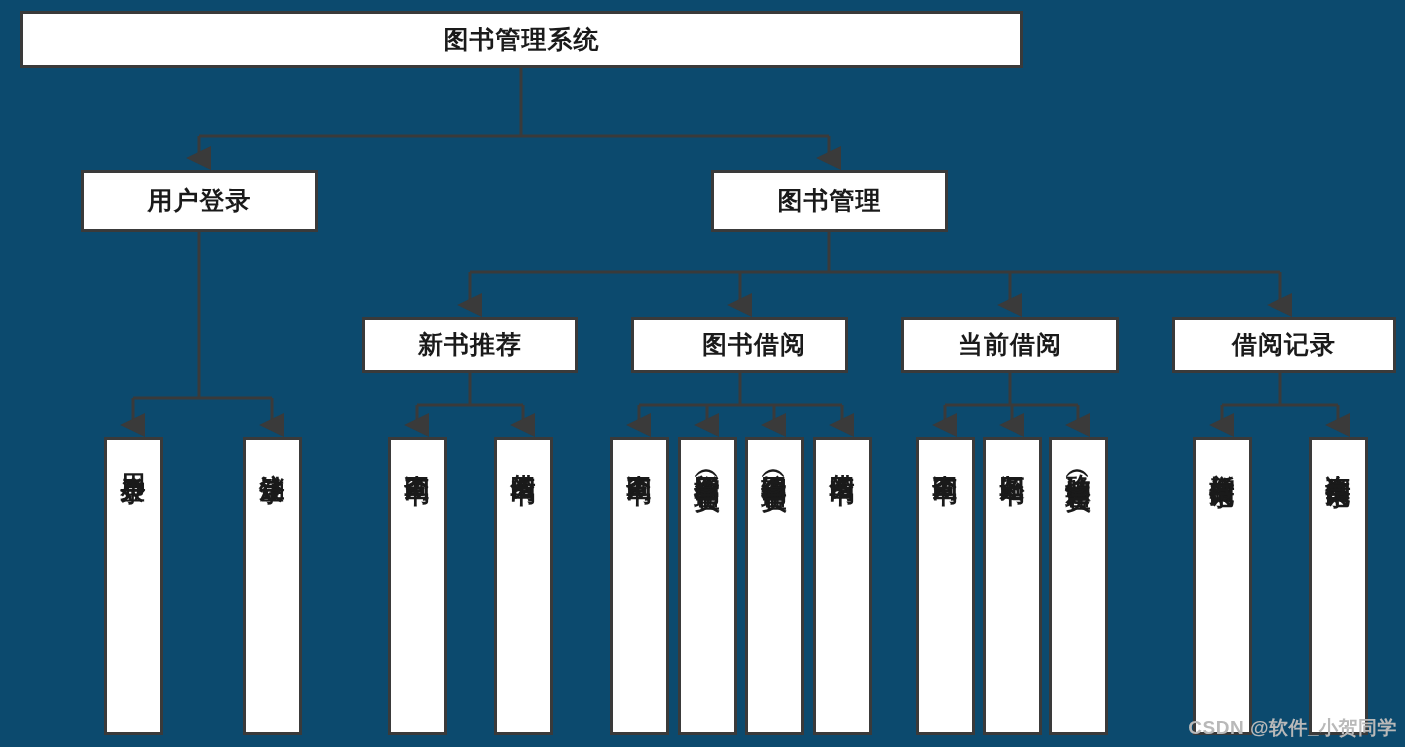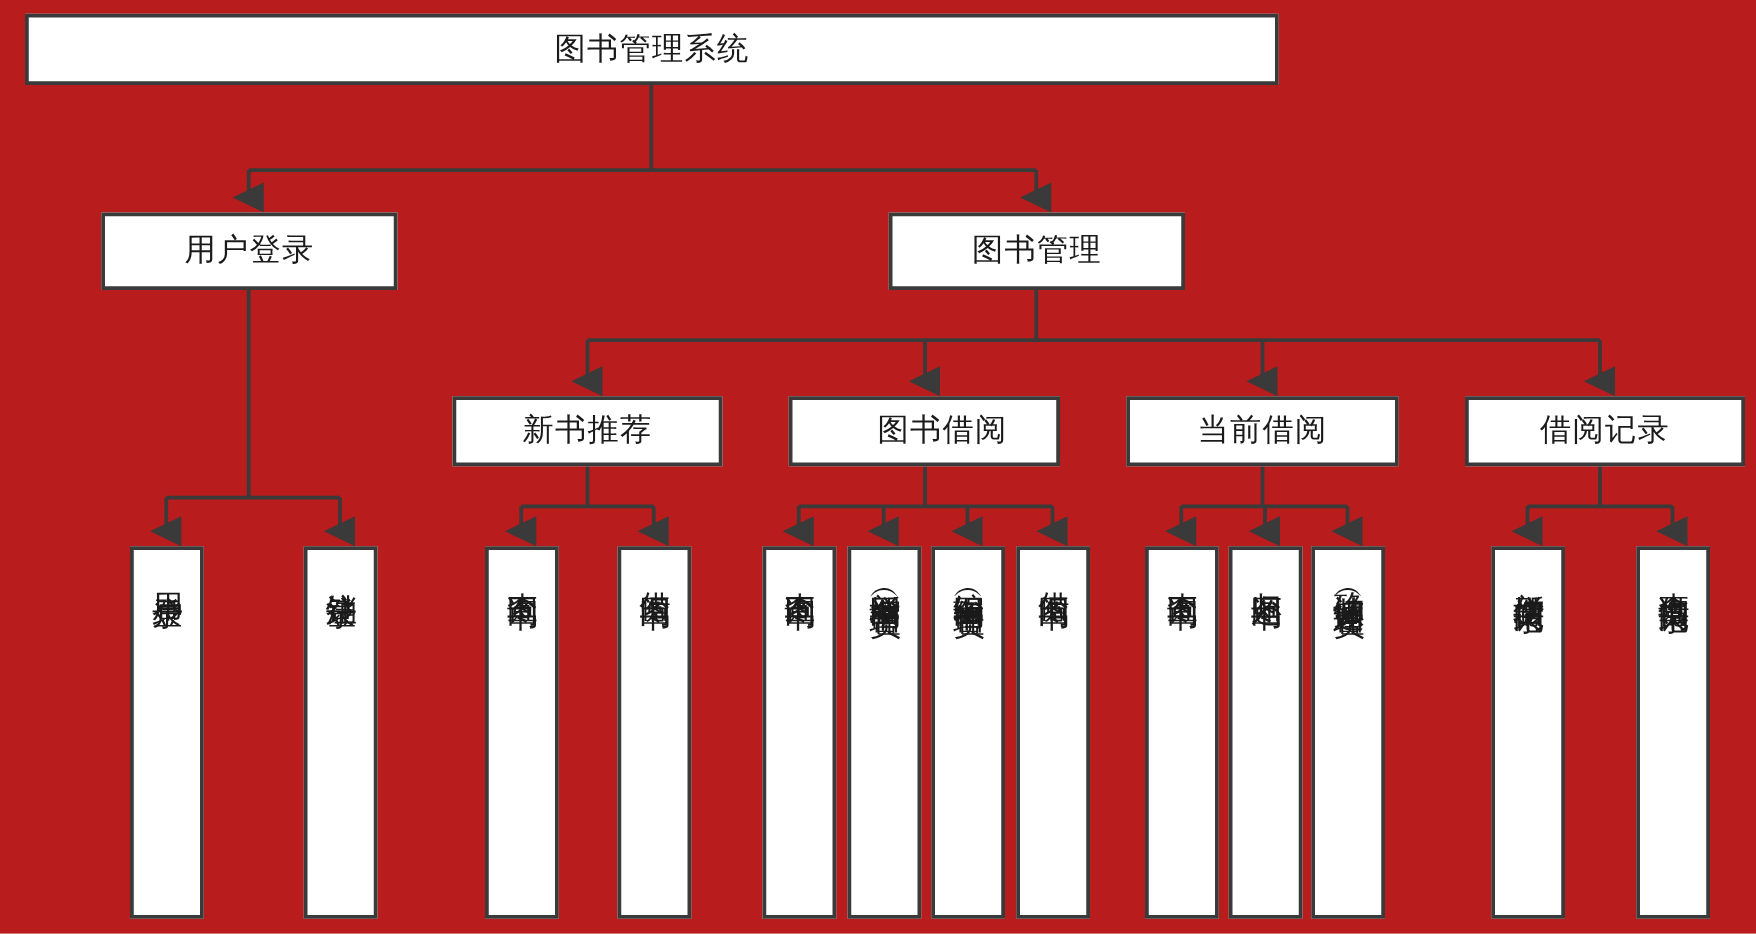--- a/index.html
+++ b/index.html
@@ -7,22 +7,23 @@
     padding: 0;
     background: #ffffff;
   }
   body {
     font-family: "Liberation Sans", "DejaVu Sans", sans-serif;
   }
   #canvas {
     position: relative;
     width: 1405px;
     height: 747px;
-    background: #b91c1c;
+    background: #0c4a6e;
     overflow: hidden;
+    font-weight: bold;
   }
   svg.edges {
     position: absolute;
     left: 0;
     top: 0;
     width: 1405px;
     height: 747px;
     pointer-events: none;
   }
   .node {
@@ -181,14 +182,15 @@
     <span class="vtext">确认归还（管理员）</span>
   </div>
 
   <div class="node node-v" style="left:1193px; top:437px; width:59px; height:298px;">
     <span class="vtext">新增借阅记录</span>
   </div>
   <div class="node node-v" style="left:1309px; top:437px; width:59px; height:298px;">
     <span class="vtext">查询借阅记录</span>
   </div>
 
+  <div class="watermark">CSDN @软件_小贺同学</div>
 
 </div>
 
 </body></html>

